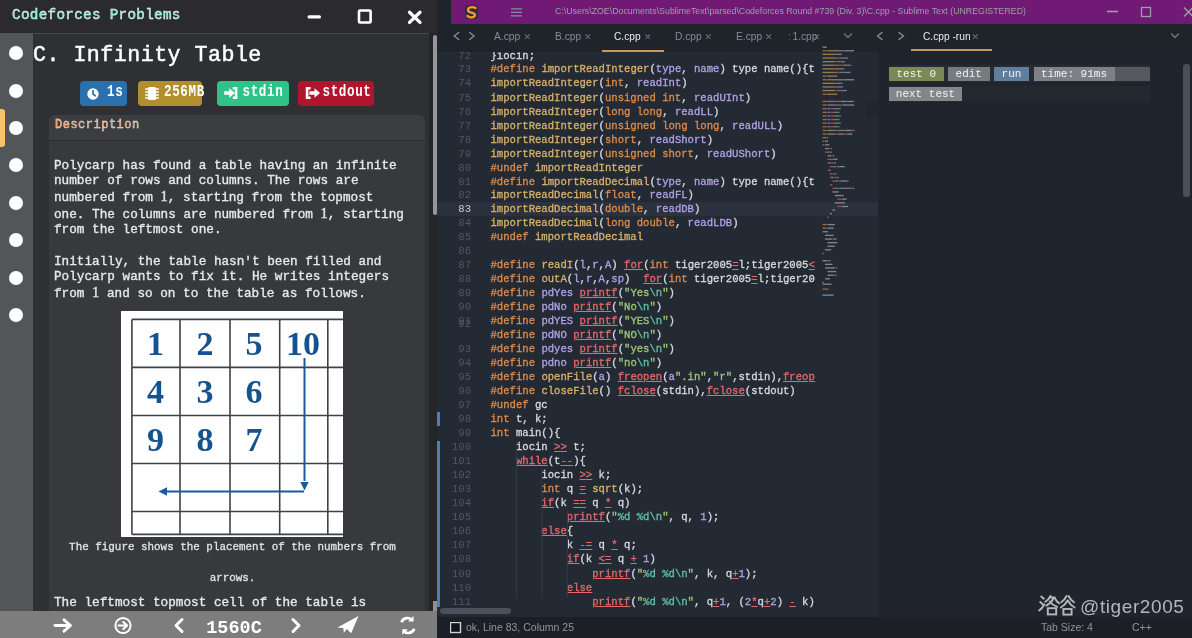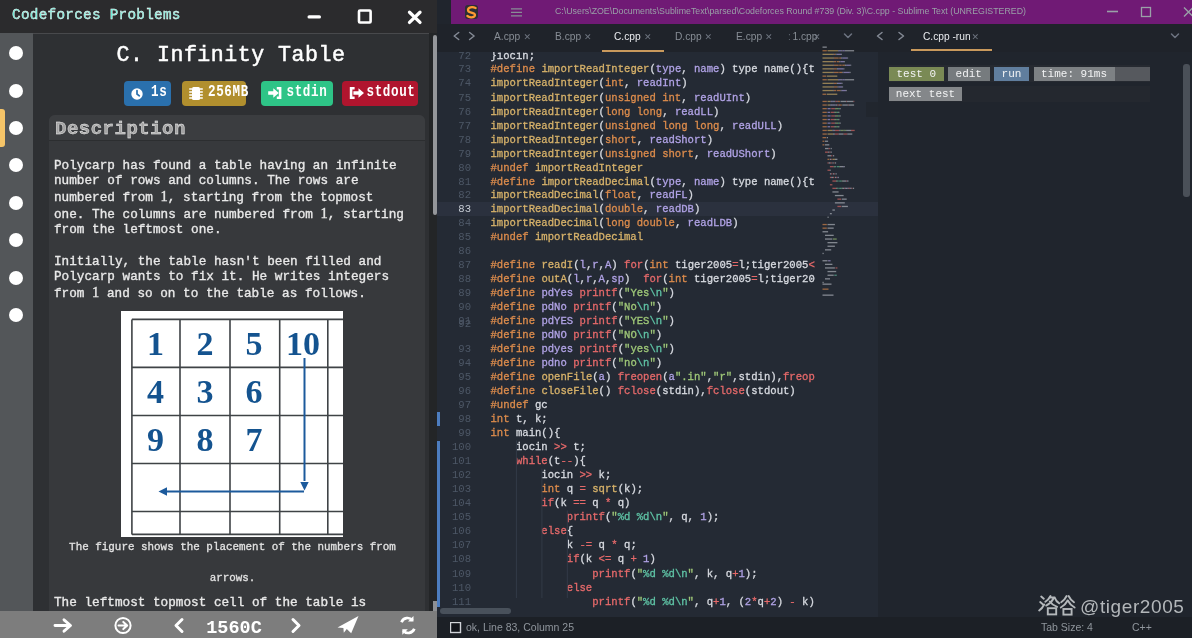--- a/index.html
+++ b/index.html
@@ -7,33 +7,33 @@
   font-family:"Liberation Sans", sans-serif; }
 .abs { position:absolute; }
 
 #lw { position:absolute; left:0; top:0; width:437px; height:638px; background:#2e3033;
   font-family:"Liberation Mono", monospace; }
 #lw-title { position:absolute; left:0; top:0; width:437px; height:33px; background:#2b2b2d; }
 #lw-title span { position:absolute; left:12px; top:7px; font-size:14.3px; color:#5eead4; letter-spacing:0.3px; -webkit-text-stroke:0.4px #fff; }
 #lw-side { position:absolute; left:0; top:33px; width:33px; height:577.5px; background:#535659; }
 .dot { position:absolute; left:9px; width:14px; height:14px; border-radius:50%; background:#fff; }
 #lw-yellow { position:absolute; left:0; top:109.4px; width:4.8px; height:37.6px; background:#f5c468; border-radius:0 3px 3px 0; }
-#lw-h1 { position:absolute; left:33px; top:42.5px; width:396px; text-align:center; color:#fff;
+#lw-h1 { position:absolute; left:33px; top:42.5px; width:396px; text-align:left; color:#fff;
   font-size:21.6px; letter-spacing:0.5px; -webkit-text-stroke:0.5px #fff; }
 .tag { position:absolute; top:81px; height:24.5px; border-radius:4px; color:#fff;
-  font-size:12.6px; font-weight:bold; letter-spacing:0.6px;margin-left:44px; }
+  font-size:12.6px; font-weight:bold; letter-spacing:0.6px; }
 .tag span { position:absolute; top:4.5px; transform:scaleY(1.27); transform-origin:50% 60%; }
 .tag svg { position:absolute; }
 #lw-scrolltrack { position:absolute; left:429px; top:33px; width:8px; height:577.5px; background:#232527; }
 #lw-scrollthumb { position:absolute; left:433.4px; top:34.5px; width:3.3px; height:180px; background:#94969a; border-radius:2px; }
 #panel { position:absolute; left:49px; top:115px; width:376px; height:496px; background:#37393c;
   border-radius:6px 6px 0 0; overflow:hidden; }
 #panel-head { position:absolute; left:0; top:0; width:376px; height:26px; background:#3b3d40;
   border-bottom:1px solid #2c2e30; }
-#panel-head span { position:absolute; left:6px; top:3px; font-size:19px; color:#a3a3a3; letter-spacing:0.5px;font-weight:bold; -webkit-text-stroke:0.4px #f3f3f3; }
+#panel-head span { position:absolute; left:6px; top:3px; font-size:12px; color:#f97316; letter-spacing:0.5px; -webkit-text-stroke:0.4px #f3f3f3; }
 .para { position:absolute; left:5px; font-size:12.7px; color:#e8e8e8; white-space:pre; -webkit-text-stroke:0.35px #e8e8e8; }
 .para i { font-style:normal; font-family:"Liberation Serif", serif; font-size:14.5px; }
 #fig { position:absolute; left:71.5px; top:195.5px; width:222.5px; height:226px; background:#fff; }
 .cap { position:absolute; left:-4.5px; width:376px; text-align:center; font-size:10.9px; color:#e2e2e2; white-space:pre; -webkit-text-stroke:0.3px #e2e2e2; }
 .cap i { font-style:normal; font-family:"Liberation Serif", serif; font-size:12.5px; }
 #lw-bot { position:absolute; left:0; top:610.5px; width:437px; height:27.5px; background:#7d7d7d; }
 
 #rw { position:absolute; left:437px; top:0; width:755px; height:638px; background:#20252d; }
 #rw-title { position:absolute; left:14px; top:0; width:755px; height:24px; background:#701a75; }
 #rw-title .t { position:absolute; left:104px; top:6px; font-size:8.8px; color:#9aa0a8; }
@@ -42,21 +42,21 @@
 .tabx { position:absolute; top:7.5px; font-size:9px; color:#6f7580; }
 #editor { position:absolute; left:0; top:52px; width:441px; height:565px; background:#242a34; overflow:hidden; }
 #activeline { position:absolute; left:0; width:441px; height:14px; background:#2b313e; }
 .gn { position:absolute; width:34px; left:0px; text-align:right; font-family:"Liberation Mono", monospace;
   font-size:10.6px; height:14px; line-height:14px; color:#4d5766; }
 .gn-active { color:#c8ced6; }
 .cl { position:absolute; left:53.5px; white-space:pre; font-family:"Liberation Mono", monospace;
   font-size:10.6px; height:14px; line-height:14px; color:#d7dae0; -webkit-text-stroke:0.3px; }
 .cl i, .cl b { font-style:normal; font-weight:normal; }
 i.o { color:#dd8c4c; } i.y { color:#d7b26a; } i.l { color:#b1a3e6; }
-i.r { color:#e5696a; } i.g { color:#9fc878; } i.t { color:#5fc3a5; }
+i.r { color:#e5696a;text-decoration:underline; } i.g { color:#9fc878; } i.t { color:#5fc3a5; }
 #gutmarks div { position:absolute; left:0; width:2.5px; background:#4d7dbf; }
 #hscroll { position:absolute; left:3px; top:556px; width:71px; height:6px; background:#49515b; border-radius:3px; }
 #rpane { position:absolute; left:441px; top:52px; width:314px; height:565px; background:#20252d; }
 .pbtn { position:absolute; height:14px; color:#f2f3f4; font-family:"Liberation Mono", monospace;
   font-size:11px; text-align:center; line-height:14px; }
 #statusbar { position:absolute; left:0; top:617px; width:755px; height:21px; background:#1c2026; }
 #statusbar div { position:absolute; font-size:10.5px; color:#8f959c; top:4px; }
 #wm { position:absolute; left:601px; top:594px; color:#b3b7ba; font-size:19px; letter-spacing:0.6px; }
 </style></head>
 <body>

